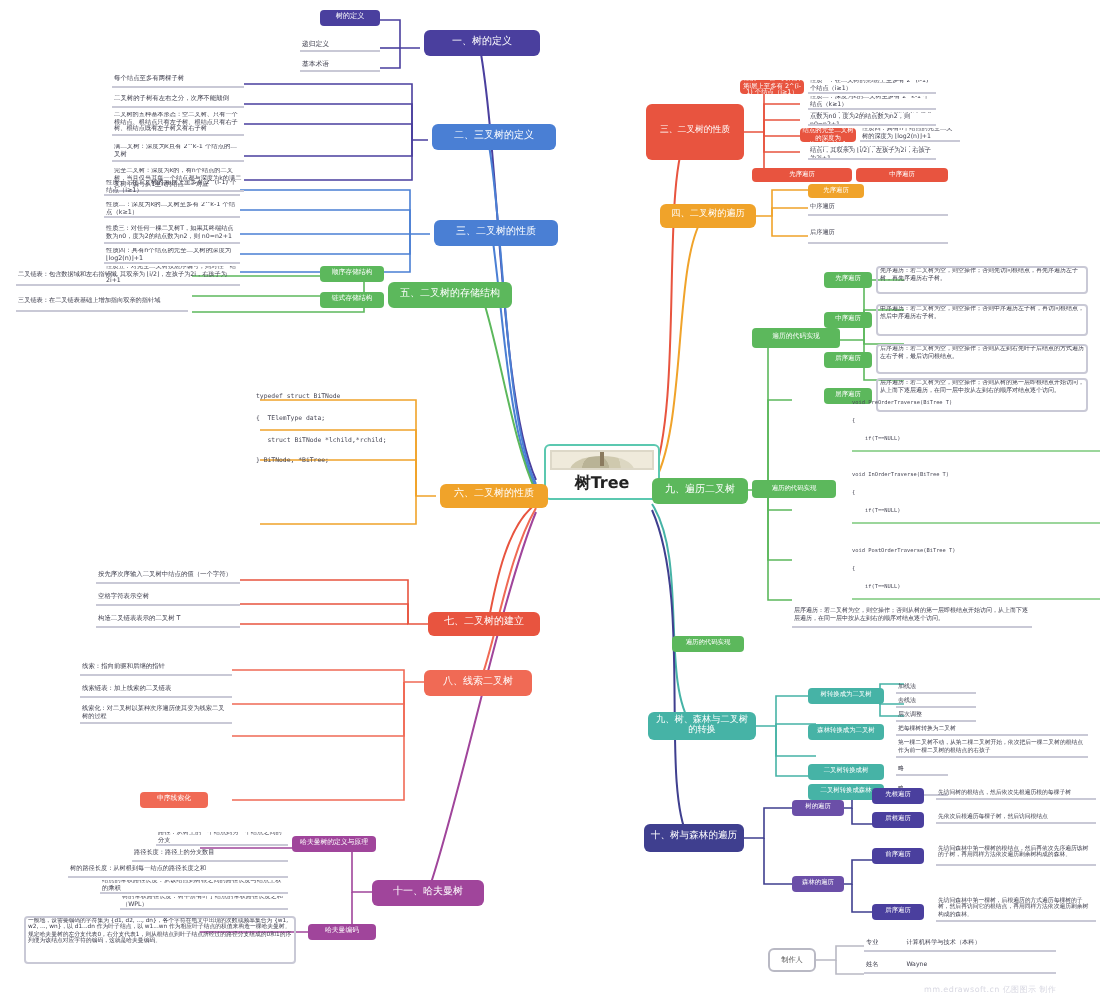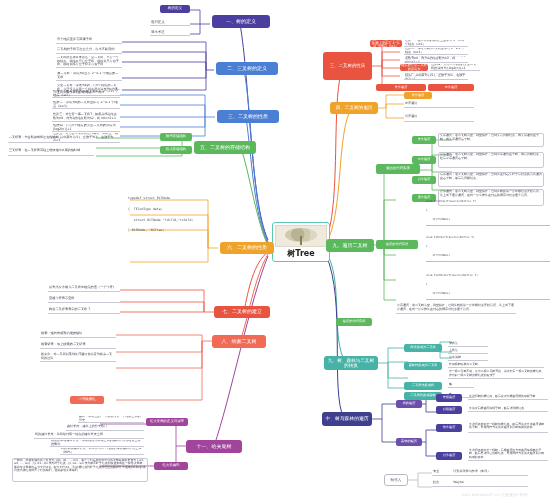--- a/index.html
+++ b/index.html
@@ -169,21 +169,21 @@
       <path d="M418 442 H426 V430 H440"></path>
         <path d="M426 442 V456 H440"></path>
     </g>
 
     <g fill="none" stroke="#b9b9c4" stroke-width=".8">
       <path d="M408 480 H418 V473 H432"></path>
         <path d="M418 480 V487 H432"></path>
     </g>
   </svg>
 
-  <div id="center" class="node" style="left:272px;top:222px;width:58px;height:40px;">
+  <div id="center" class="node" style="left:272px;top:222px;width:58px;height:28px;">
     <div class="pic">
       <div class="crown"></div>
       <div class="trunk"></div>
     </div>
     <div class="ttl">树Tree</div>
   </div>
 
   <div class="node chip" style="left:212px;top:15px;width:58px;height:13px;background:#4a3f9e;font-size:5px;">
     <span>一、树的定义</span>
   </div>

